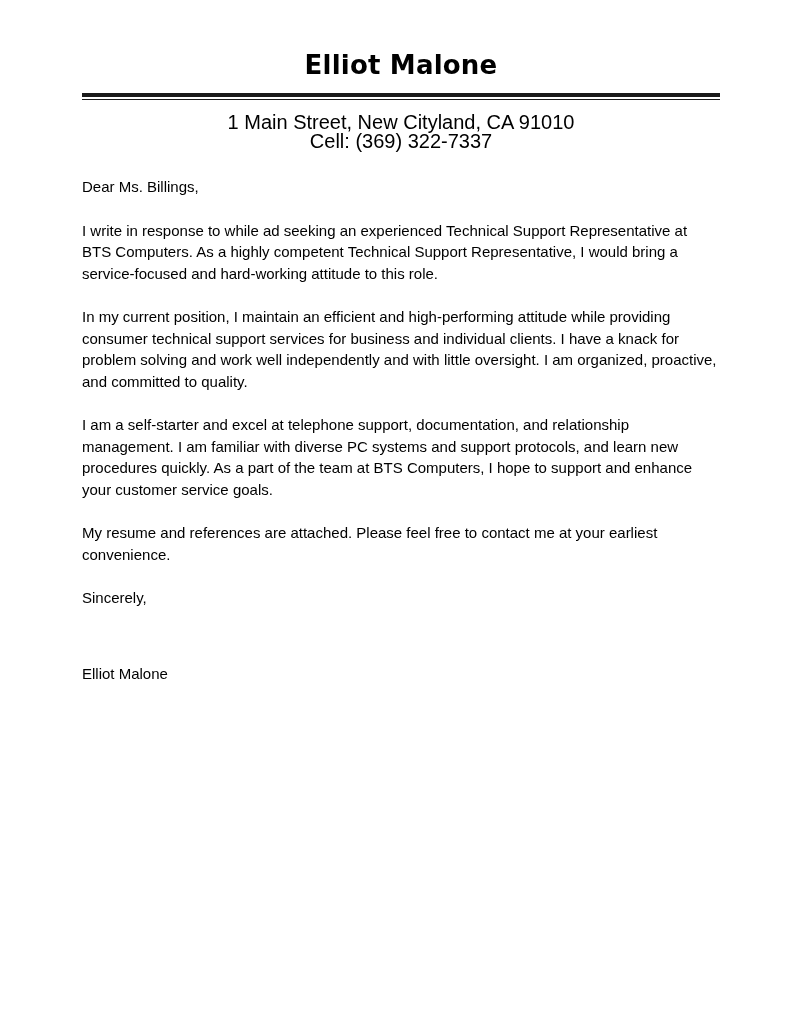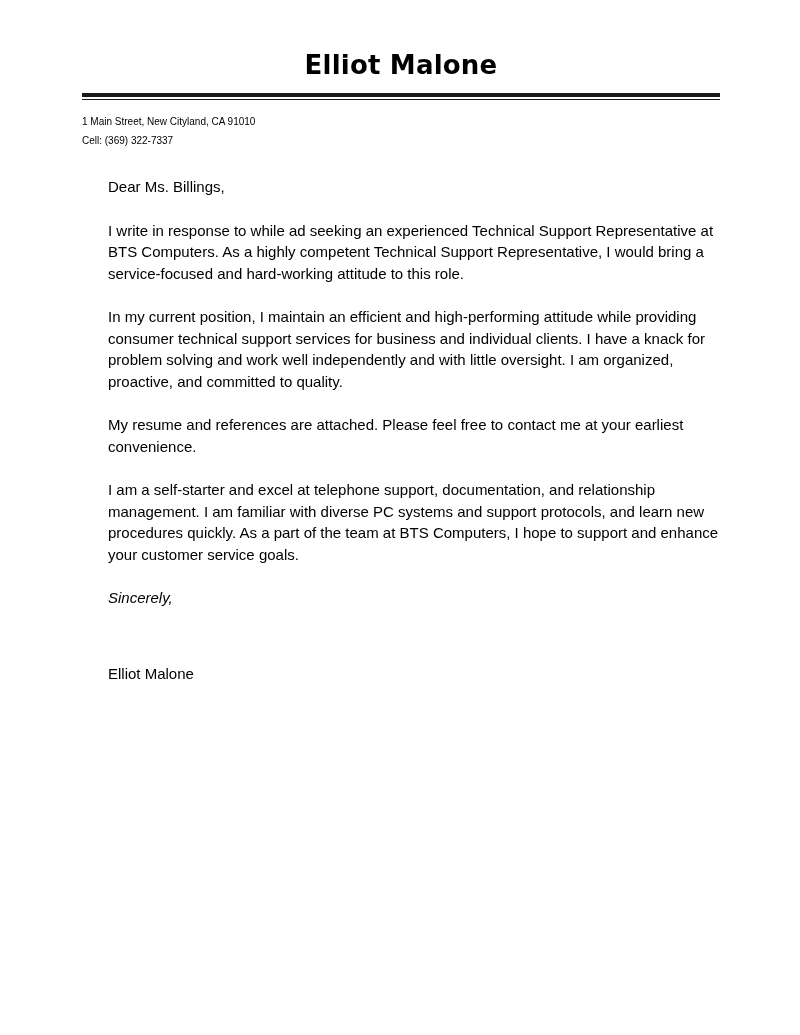--- a/index.html
+++ b/index.html
@@ -33,38 +33,36 @@
     margin: 0 0 13px 0;
     color: #000000;
   }
   .header-rule {
     height: 2px;
     border-top: 4px solid #1a1a1a;
     border-bottom: 1px solid #1a1a1a;
     margin: 0 0 13px 0;
   }
   .contact-block {
-    text-align: left;
-    font-size: 10px;
+    text-align: center;
+    font-size: 20px;
     line-height: 18.5px;
     color: #000000;
   }
   .letter-body {
     margin-top: 26px;
     font-size: 15px;
     line-height: 21.5px;
     color: #000000;
-    margin-left: 26px;
   }
   .letter-body p {
     margin: 0 0 22px 0;
   }
   .letter-body p.closing {
     margin-bottom: 54px;
-    font-style: italic;
   }
   .letter-body p.signature {
     margin-bottom: 0;
   }
 </style>
 </head>
 <body>
 
 <div class="page">
 
@@ -79,22 +77,22 @@
     </div>
   </header>
 
   <main class="letter-body">
     <p>Dear Ms. Billings,</p>
 
     <p>I write in response to while ad seeking an experienced Technical Support Representative at BTS Computers. As a highly competent Technical Support Representative, I would bring a service-focused and hard-working attitude to this role.</p>
 
     <p>In my current position, I maintain an efficient and high-performing attitude while providing consumer technical support services for business and individual clients. I have a knack for problem solving and work well independently and with little oversight. I am organized, proactive, and committed to quality.</p>
 
+    <p>I am a self-starter and excel at telephone support, documentation, and relationship management. I am familiar with diverse PC systems and support protocols, and learn new procedures quickly. As a part of the team at BTS Computers, I hope to support and enhance your customer service goals.</p>
+
     <p>My resume and references are attached. Please feel free to contact me at your earliest convenience.</p>
-
-    <p>I am a self-starter and excel at telephone support, documentation, and relationship management. I am familiar with diverse PC systems and support protocols, and learn new procedures quickly. As a part of the team at BTS Computers, I hope to support and enhance your customer service goals.</p>
 
     <p class="closing">Sincerely,</p>
 
     <p class="signature">Elliot Malone</p>
   </main>
 
 </div>
 
 </body></html>

